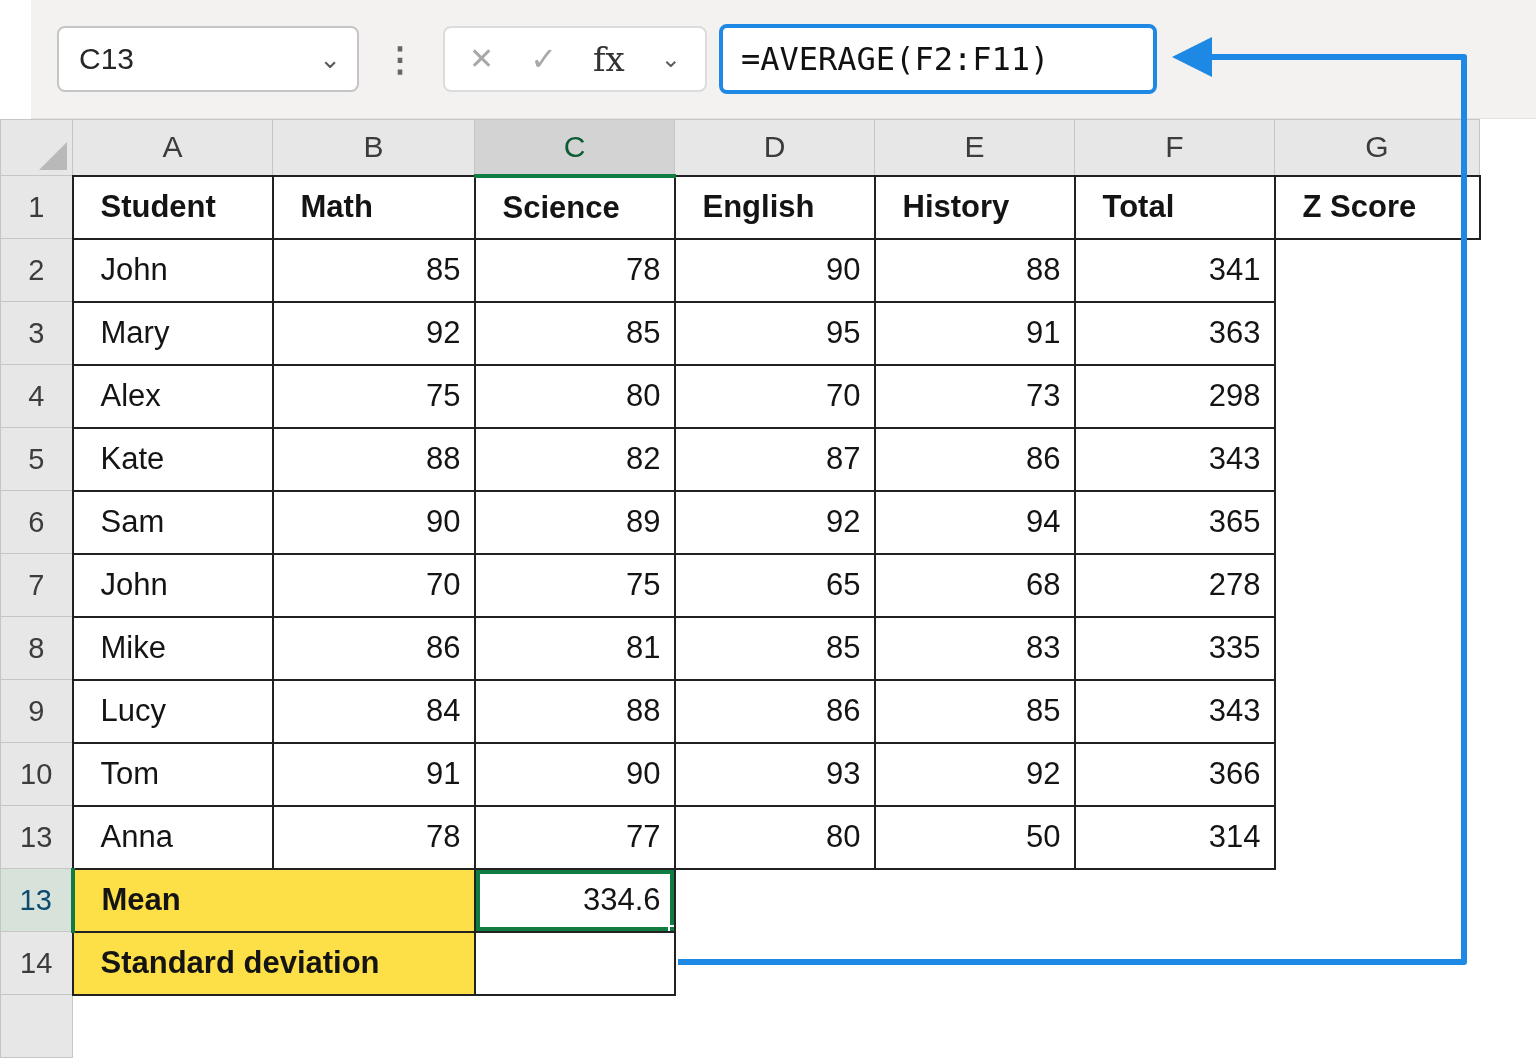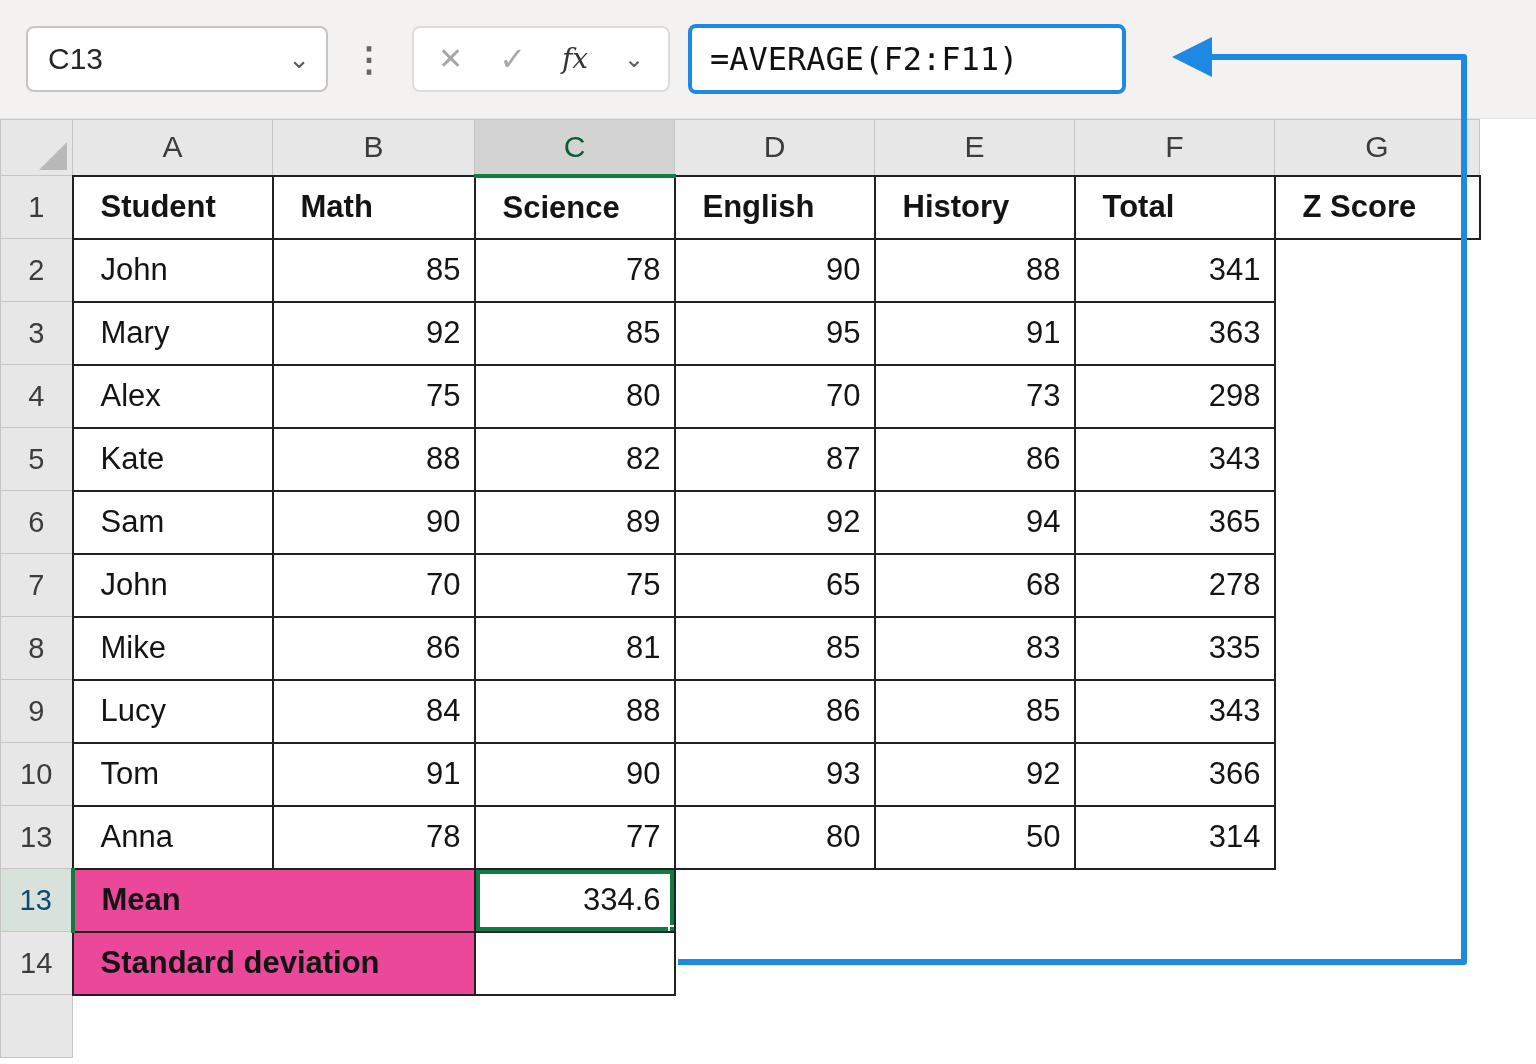--- a/index.html
+++ b/index.html
@@ -20,20 +20,21 @@
 
   
   .formula-bar {
     position: relative;
     height: 119px;
     background: #F3F2F1;
     border-bottom: 1px solid #E2E2E2;
     display: flex;
     align-items: center;
     padding-left: 26px;
+    margin-left: 31px;
   }
   .name-box {
     width: 302px; height: 66px;
     background: #fff;
     border: 2px solid #C5C5C5;
     border-radius: 8px;
     display: flex; align-items: center;
     padding: 0 16px 0 20px;
     font-size: 30px; color: #262626;
   }
@@ -48,21 +49,21 @@
     background: #fff;
     border: 2px solid #DCDCDC;
     border-radius: 8px;
     display: flex; align-items: center;
     gap: 36px;
     padding: 0 24px;
   }
   .icon-cancel { color: #A8A8A8; font-size: 30px; line-height: 1; }
   .icon-enter  { color: #A8A8A8; font-size: 32px; line-height: 1; }
   .icon-fx {
-    color: #333; font-size: 28px; font-style: italic;
+    color: #333; font-size: 34px; 
     font-family: "DejaVu Serif", serif; line-height: 1;
   }
   .fx-chevron { color: #5C5C5C; font-size: 24px; line-height: 1; }
   .formula-box {
     position: absolute; left: 688px; top: 24px;
     width: 438px; height: 70px;
     background: #fff;
     border: 4px solid var(--arrow-blue);
     border-radius: 8px;
     display: flex; align-items: center;
@@ -113,21 +114,21 @@
     background: #D7E2DB;
     border-right: 4px solid var(--sel-green);
     color: #0c4a6e;
   }
 
   .cell { font-size: 31px; color: #141414; background: #fff; }
   .cell.text { text-align: left; padding-left: 27px; }
   .cell.num  { text-align: right; padding-right: 13px; }
   .bordered  { border: 2px solid var(--cell-border); }
   .headcell  { font-weight: bold; }
-  .label-bg  { background: #ec4899; font-weight: bold; }
+  .label-bg  { background: #fde047; font-weight: bold; }
 
   .active-cell {
     position: relative;
     box-shadow: inset 0 0 0 4px var(--sel-green);
   }
   .fill-handle {
     position: absolute; right: -8px; bottom: -8px;
     width: 14px; height: 14px;
     background: var(--sel-green);
     border: 2px solid #fff;

